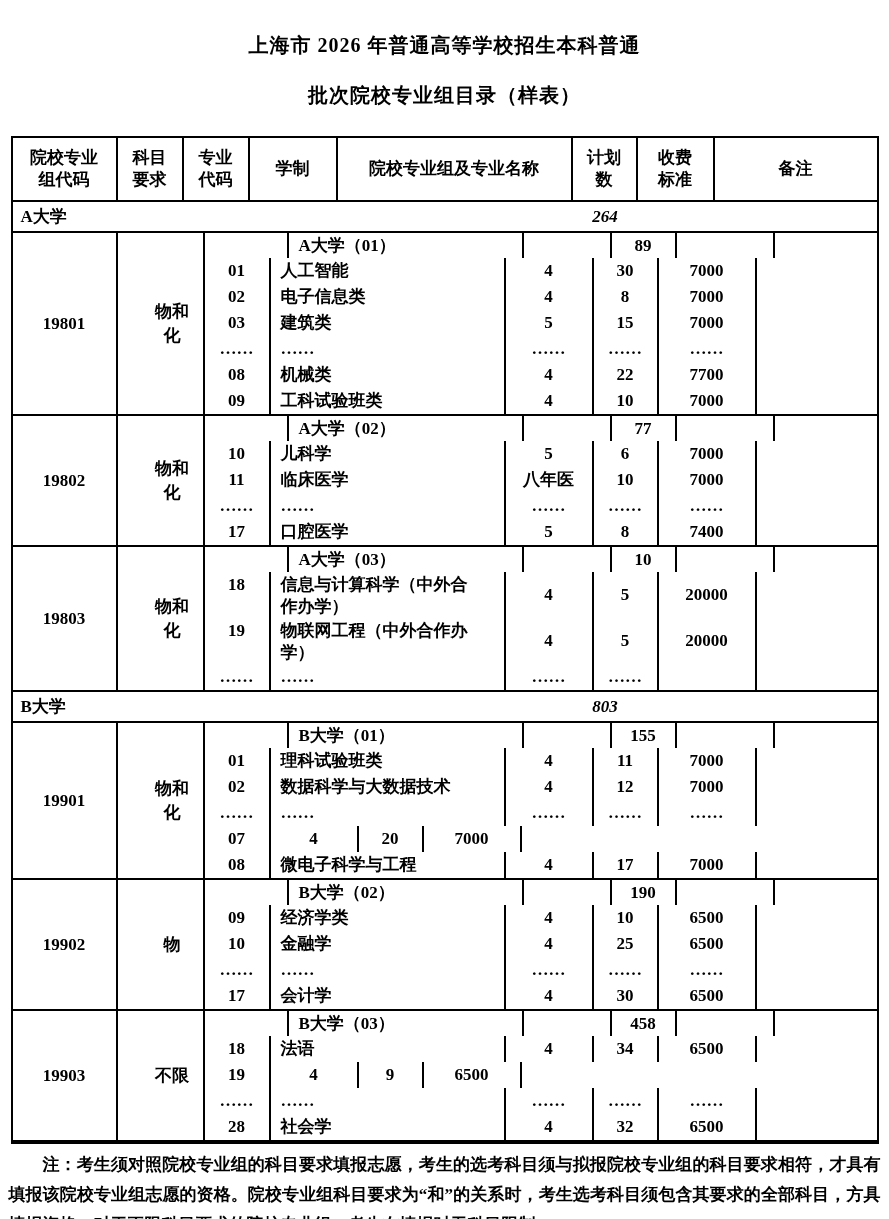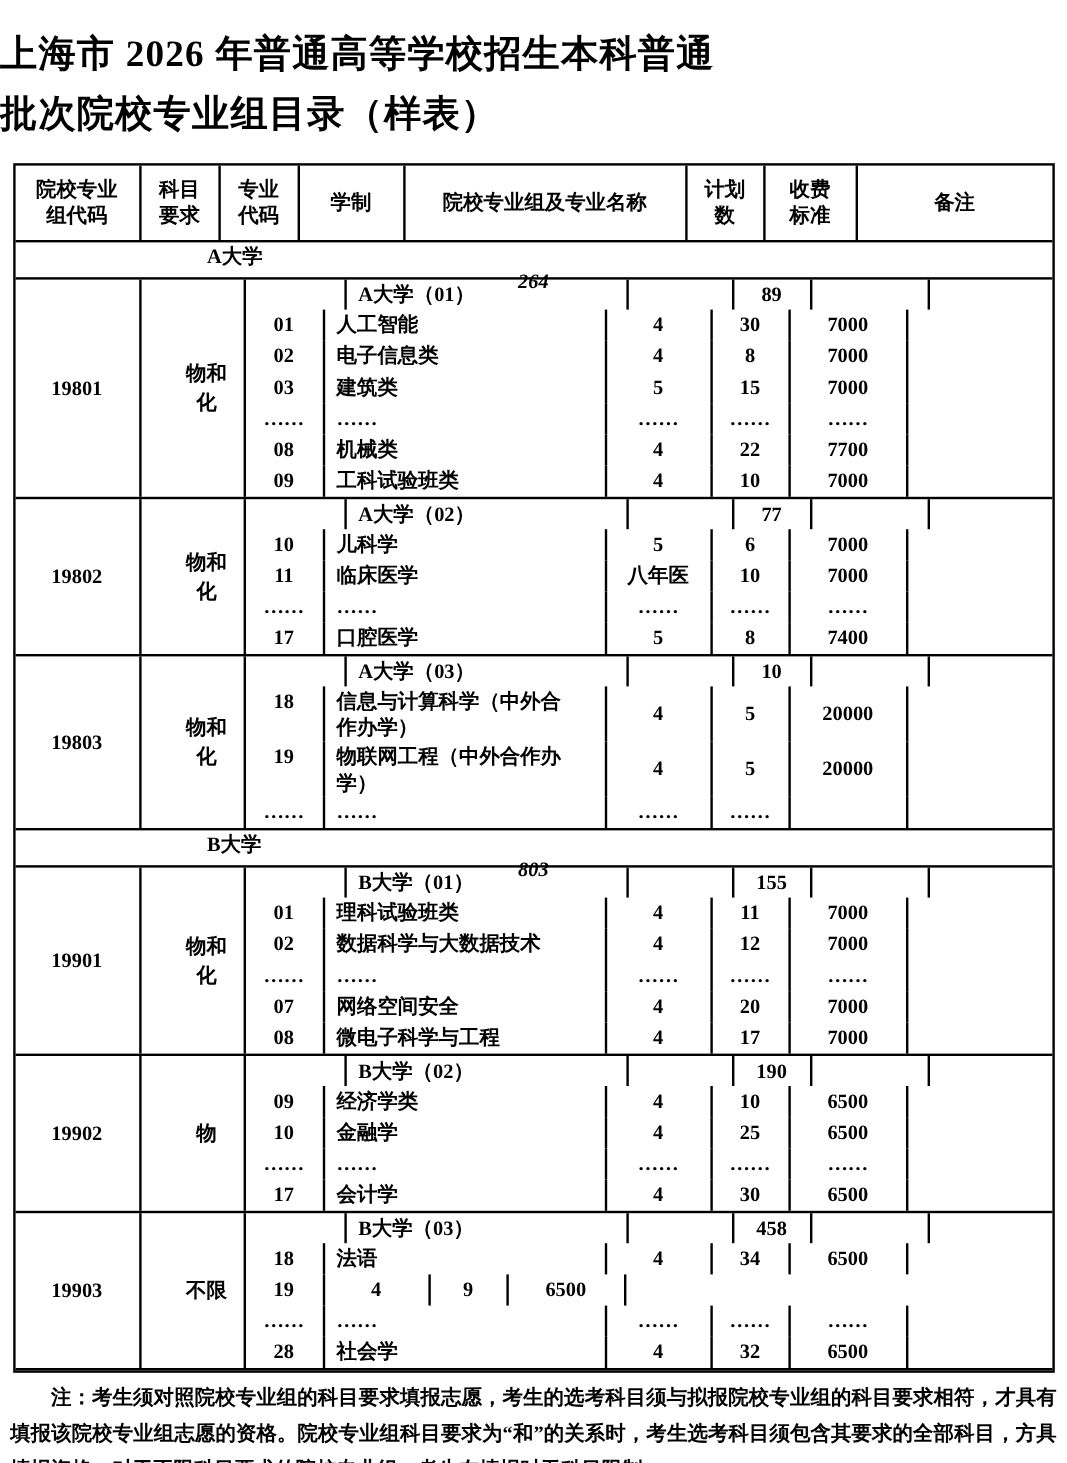--- a/index.html
+++ b/index.html
@@ -8,22 +8,22 @@
     width: 889px;
     min-height: 1219px;
     font-family: "Liberation Serif", "DejaVu Serif", serif;
     font-weight: bold;
     color: #000000;
     position: relative;
   }
   .page { width: 889px; padding-top: 20px; }
 
   .title {
-    text-align: left;
-    font-size: 31px;
+    text-align: center;
+    font-size: 20px;
     font-weight: bold;
     line-height: 50px;
     margin-bottom: 16px;
     letter-spacing: 1px;
   }
 
   .catalog-table {
     width: 868px;
     margin: 0 auto;
     border: 2px solid #000;
@@ -42,21 +42,21 @@
   
   .w-code    { width: 105px; text-align: center; }
   .w-subject { width: 66px;  }
   .w-major   { width: 66px;  }
   .w-name    { width: 235px; }
   .w-dur     { width: 88px;  }
   .w-plan    { width: 65px;  }
   .w-fee     { width: 77px;  }
 
   
-  .uni-row { display: flex; height: 31px; align-items: center; border-bottom: 2px solid #000; flex-direction: column; }
+  .uni-row { display: flex; height: 31px; align-items: center; border-bottom: 2px solid #000; }
   .uni-name { width: 560px; padding-left: 8px; }
   .uni-plan { width: 65px; text-align: center; font-style: italic; }
   .uni-rest { flex: 1; }
 
   
   .group-block { display: flex; border-bottom: 2px solid #000; }
   .catalog-table > :last-child { border-bottom: none; }
 
   .group-code-cell, .subject-cell {
     display: flex; align-items: center; justify-content: center;
@@ -316,21 +316,20 @@
             <div class="line-row">
               <div class="cell major-cell">……</div>
               <div class="cell name-cell">……</div>
               <div class="cell dur-cell">……</div>
               <div class="cell plan-cell">……</div>
               <div class="cell fee-cell">……</div>
               <div class="cell remark-cell"></div>
             </div>
             <div class="line-row">
               <div class="cell major-cell">07</div>
-              <div class="cell name-cell">网络空间安全</div>
               <div class="cell dur-cell">4</div>
               <div class="cell plan-cell">20</div>
               <div class="cell fee-cell">7000</div>
               <div class="cell remark-cell"></div>
             </div>
             <div class="line-row">
               <div class="cell major-cell">08</div>
               <div class="cell name-cell">微电子科学与工程</div>
               <div class="cell dur-cell">4</div>
               <div class="cell plan-cell">17</div>

